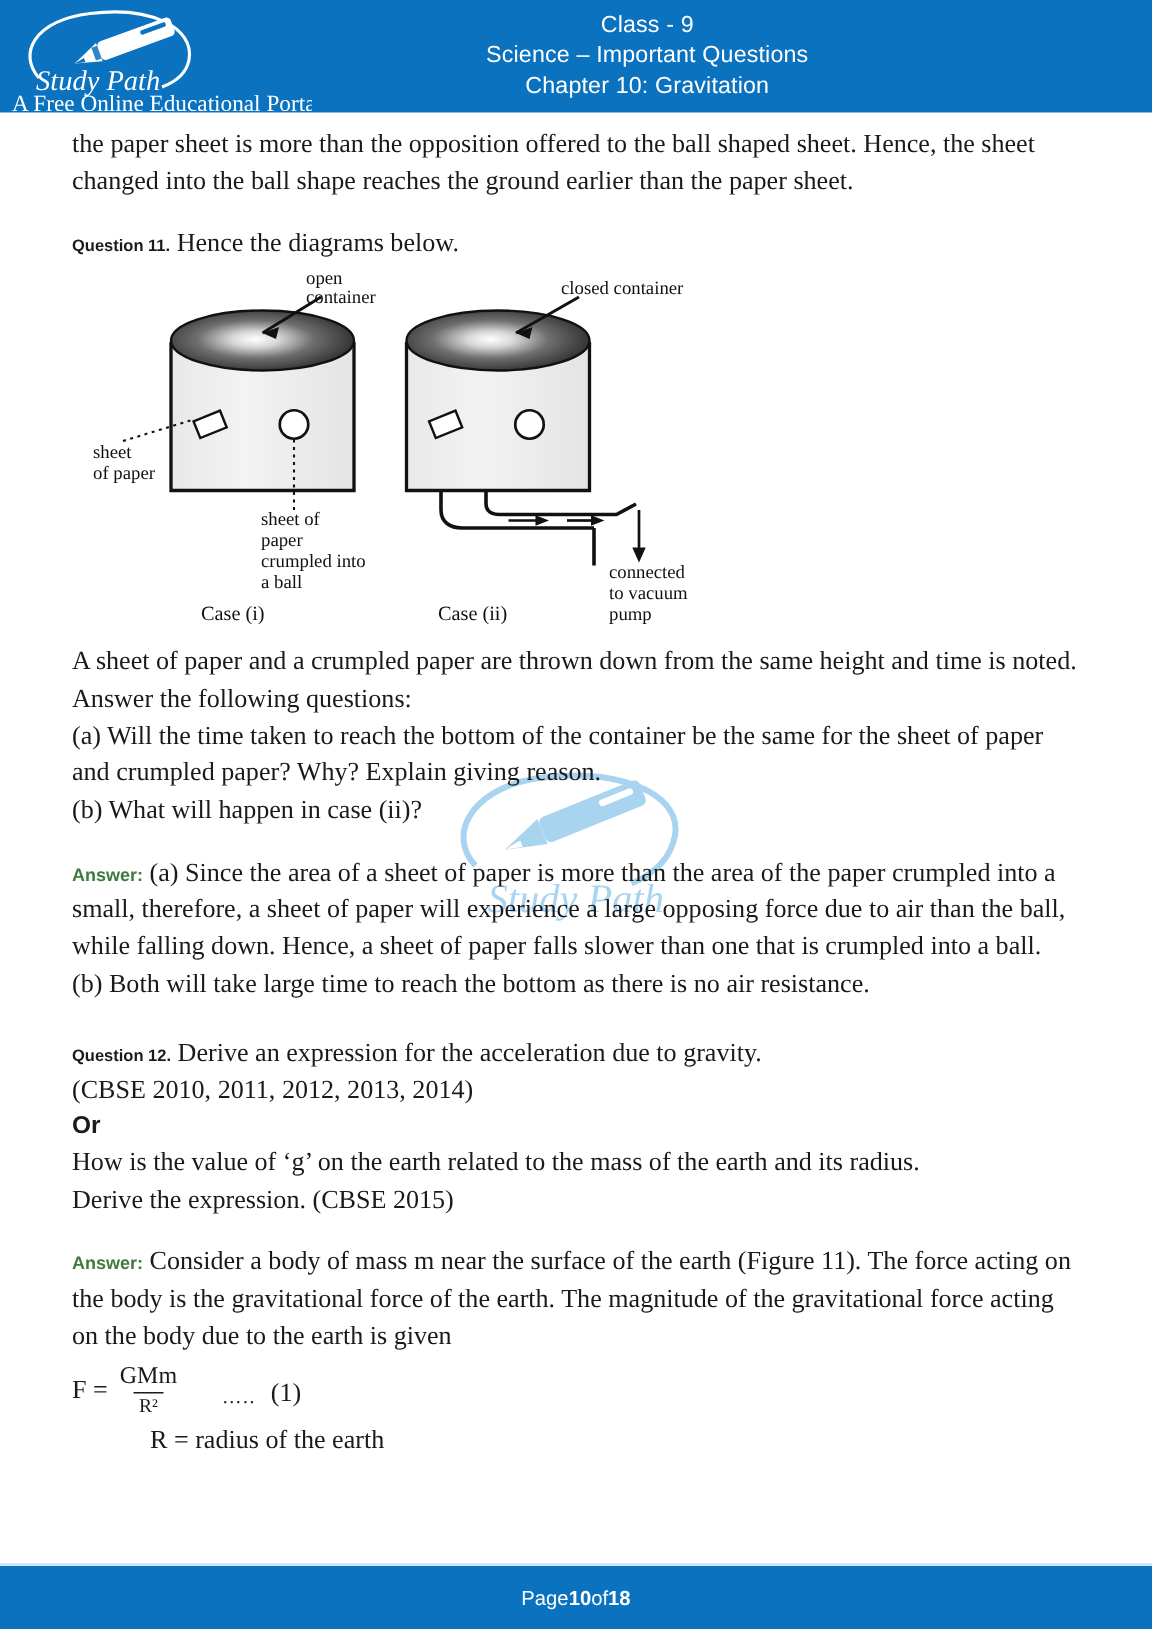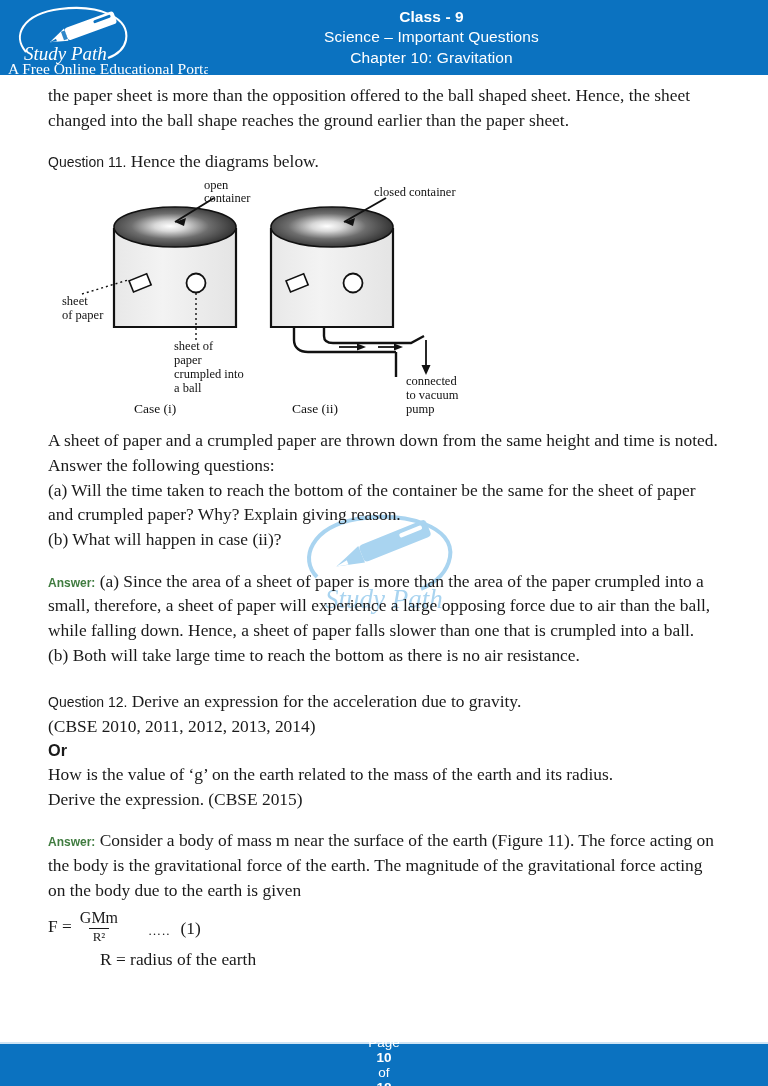--- a/index.html
+++ b/index.html
@@ -27,21 +27,21 @@
   .logo-svg { position:absolute; left:8px; top:2px; }
   .header-titles {
     flex: 1 1 auto;
     text-align:center;
     color:#ffffff;
     font-family: "Liberation Sans", sans-serif;
     line-height: 1.32;
     padding-right: 120px;
   }
   .header-titles div { font-size: 15.5px; letter-spacing: .1px; white-space:nowrap;}
-  .ht-1 { font-weight:700; }
+  .ht-1 { font-weight:400; }
   .ht-2 { font-weight:400; }
   .ht-3 { font-weight:400; }
 
   
   .content {
     position:absolute;
     top:75px; left:0;
     width:768px; height:1011px;
     padding: 8px 48px 0 48px;
   }
@@ -49,21 +49,21 @@
     font-size: 17.4px;
     line-height: 1.42;
     color:#1a1a1a;
     text-align:left;
     margin:0;
     position:relative;
     z-index:3;
   }
   .spacer-md { height: 17px; }
   .spacer-lg { height: 22px; }
-  .qlabel { font-weight:400; font-family:"Liberation Sans", sans-serif; font-size:14px;}
+  .qlabel { font-weight:700; font-family:"Liberation Sans", sans-serif; font-size:11px;}
   .orlabel { font-weight:700; font-family:"Liberation Sans", sans-serif; font-size:16.3px;}
   .answer-label {
     font-weight:700; color:#3f7b3f;
     font-family:"Liberation Sans", sans-serif; font-size:12px;
   }
 
   
   .watermark {
     position:absolute;
     left: 295px; top: 505px;
@@ -104,21 +104,20 @@
 
   
   .footer {
     position:absolute; left:0; bottom:0;
     width:768px; height:42px;
     background:#0b72c0;
     color:#ffffff;
     display:flex; align-items:center; justify-content:center;
     font-family:"Liberation Sans", sans-serif;
     font-size: 13.5px;
-    flex-direction: column;
   }
   .footer b { font-weight:700; }
   .footer-rule {
     position:absolute; left:0; bottom:42px; width:768px; height:2px;
     background:#cfe4f4;
   }
 </style>
 </head>
 <body>
 

